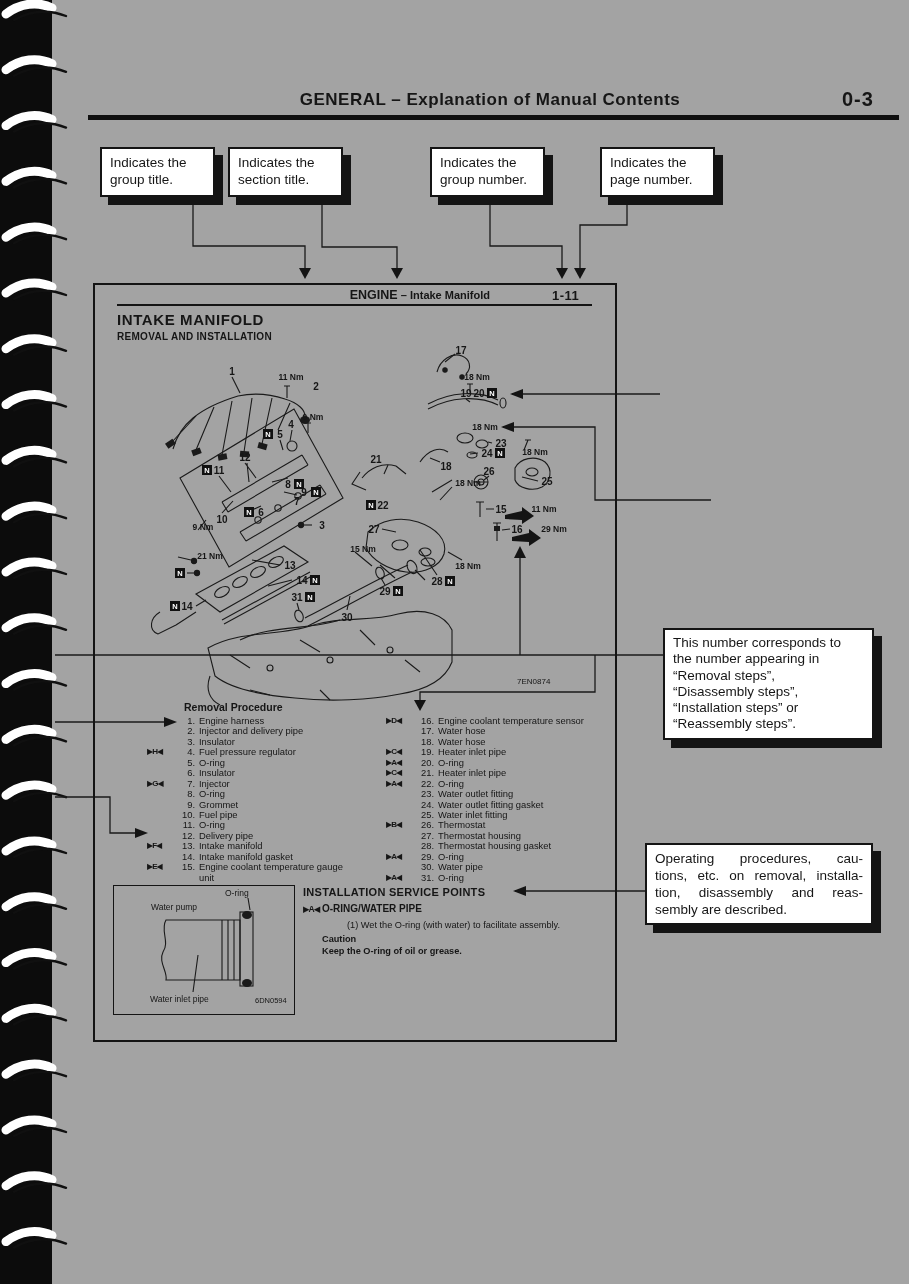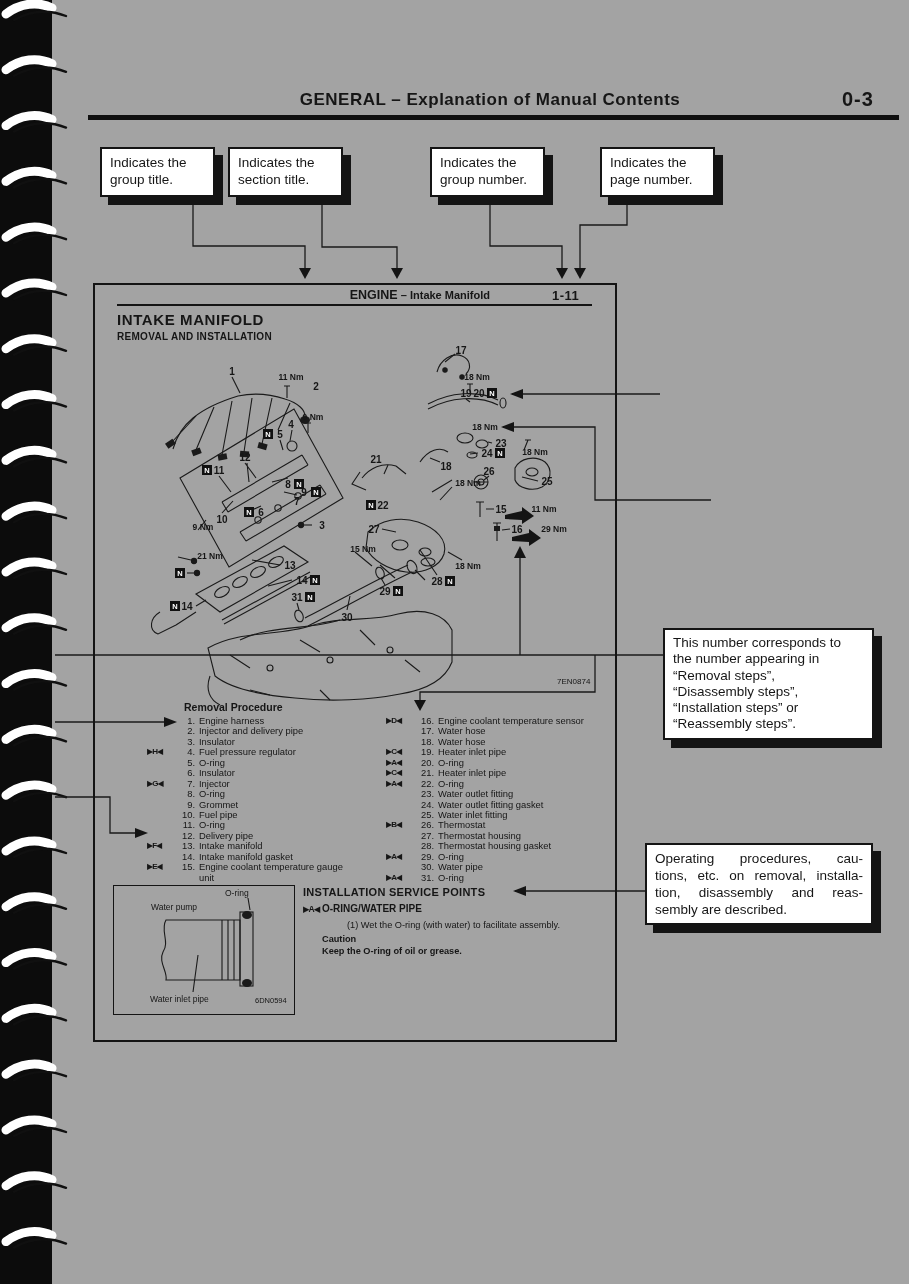--- a/index.html
+++ b/index.html
@@ -41,21 +41,21 @@
   .isp-a .mk2{font-size:8.5px;letter-spacing:-1px;}
   .isp-step{left:303px;top:920px;font-size:9.2px;padding-left:44px;}
   .isp-cau1{left:322px;top:934px;font-size:9.2px;}
   .isp-cau2{left:322px;top:946px;font-size:9.2px;}
 
   .inset{left:113px;top:885px;width:180px;height:128px;border:1.5px solid #141414;}
   .il-oring{left:225px;top:888px;font-size:8.5px;}
   .il-wp{left:151px;top:902px;font-size:8.5px;}
   .il-wip{left:150px;top:994px;font-size:8.5px;}
   .il-code{left:255px;top:996px;font-size:7.5px;}
-  .fig-code{left:517px;top:677px;font-size:8px;margin-left:40px;}
+  .fig-code{left:517px;top:677px;font-size:8px;}
 
   .cb-nr{left:660px;top:378px;width:192px;}
   .cb-tq{left:711px;top:478px;width:141px;}
   .cb-no{left:663px;top:628px;width:191px;line-height:16.3px;}
   .cb-op{left:645px;top:843px;width:208px;}
 
   #diagram-labels .dl{position:absolute;transform:translate(-50%,-50%);white-space:nowrap;}
   .dl.n{font-weight:bold;font-size:10px;}
   .dl.t{font-weight:bold;font-size:8.5px;}
   .dl.b{background:#111;color:#fff;width:10px;height:10px;font-size:7.5px;font-weight:bold;

